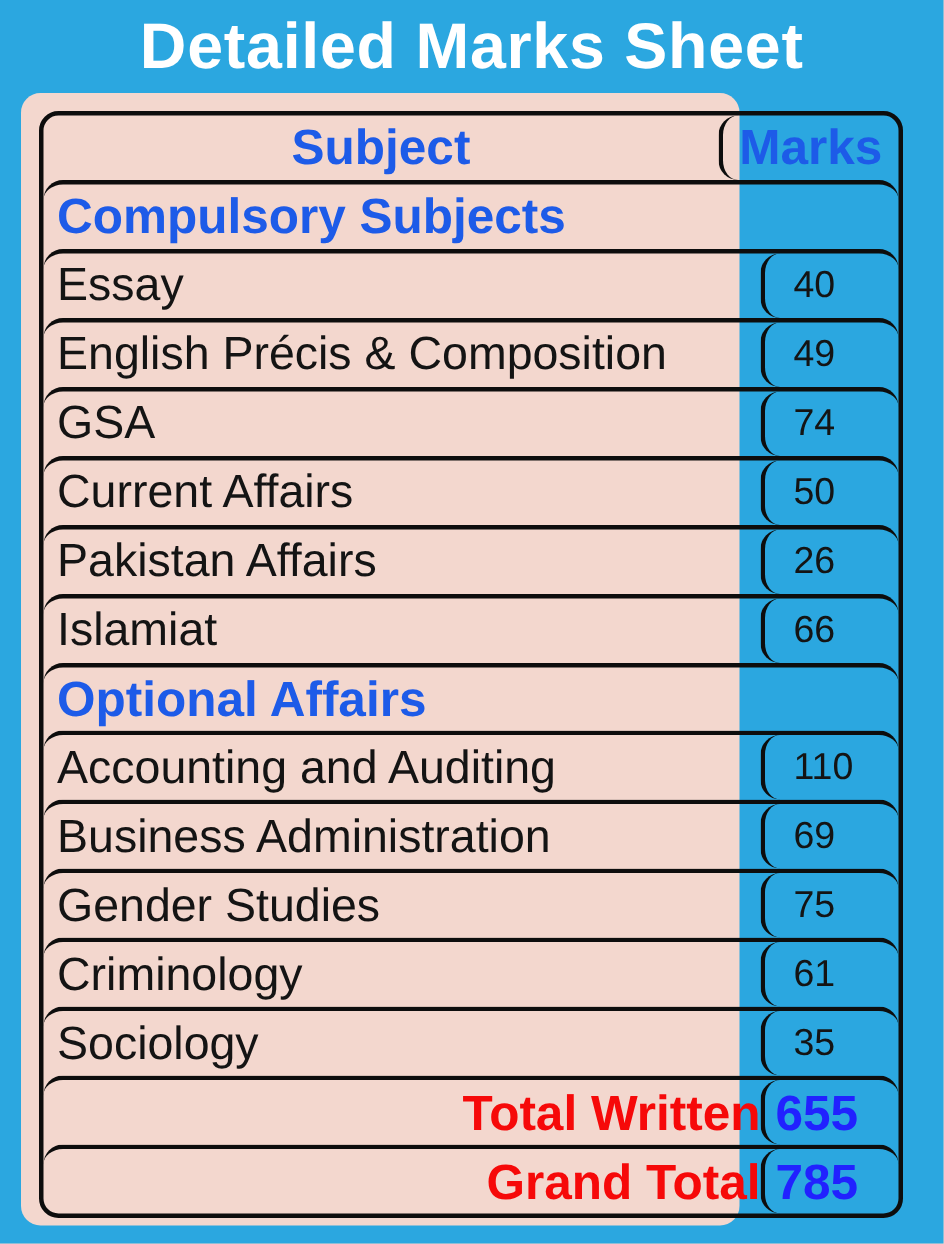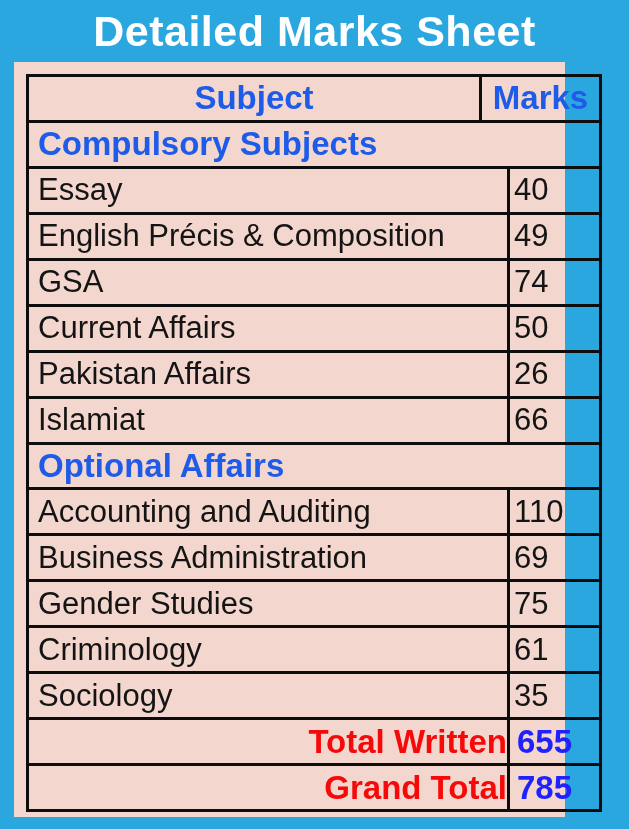--- a/index.html
+++ b/index.html
@@ -5,35 +5,35 @@
   :root{
     --frame_blue:#2BA7E0;
     --panel_pink:#F3D7CE;
     --line_black:#0D0D0D;
     --header_blue:#1D5BE8;
     --total_value_blue:#2121FF;
     --total_label_red:#F60909;
     --body_text:#141414;
     --title_white:#FFFFFF;
   }
-  *{margin:0;padding:0;box-sizing:border-box;}
+  *{margin:0;padding:0;box-sizing:border-box;border-radius:13px;}
   html,body{width:629px;height:829px;overflow:hidden;}
   body{
     position:relative;
     background:var(--frame_blue);
     font-family:"Liberation Sans","DejaVu Sans",sans-serif;
   }
   .title{
     position:absolute;left:0;top:0;width:629px;height:62px;
     display:flex;align-items:center;justify-content:center;
     color:var(--title_white);
     font-size:43px;font-weight:bold;letter-spacing:0.5px;
   }
   .panel{
-    position:absolute;left:14px;top:62px;width:551px;height:755px;
+    position:absolute;left:14px;top:62px;width:479px;height:755px;
     background:var(--panel_pink);
   }
   .tbl{
     position:absolute;left:12px;top:12px;width:576px;height:738px;
     border:3px solid var(--line_black);
     display:flex;flex-direction:column;
   }
   .row{
     flex:1;display:flex;align-items:stretch;
     border-top:3px solid var(--line_black);
@@ -48,22 +48,22 @@
     color:var(--header_blue);font-weight:bold;font-size:33px;
   }
   
   .row.section .cell{
     flex:1;padding-left:9px;
     color:var(--header_blue);font-weight:bold;font-size:33px;
   }
   
   .row.data .subj{width:478px;padding-left:9px;
     color:var(--body_text);font-size:31px;}
-  .row.data .mark{flex:1;border-left:3px solid var(--line_black);padding-left:4px;
-    color:var(--body_text);font-size:31px;}
+  .row.data .mark{flex:1;border-left:3px solid var(--line_black);padding-left:19px;
+    color:var(--body_text);font-size:25px;}
   
   .row.total .subj{width:478px;justify-content:flex-end;
     color:var(--total_label_red);font-weight:bold;font-size:33px;}
   .row.total .mark{flex:1;border-left:3px solid var(--line_black);padding-left:7px;
     color:var(--total_value_blue);font-weight:bold;font-size:33px;}
 </style>
 </head>
 <body>
 
 <div class="title">Detailed Marks Sheet</div>

